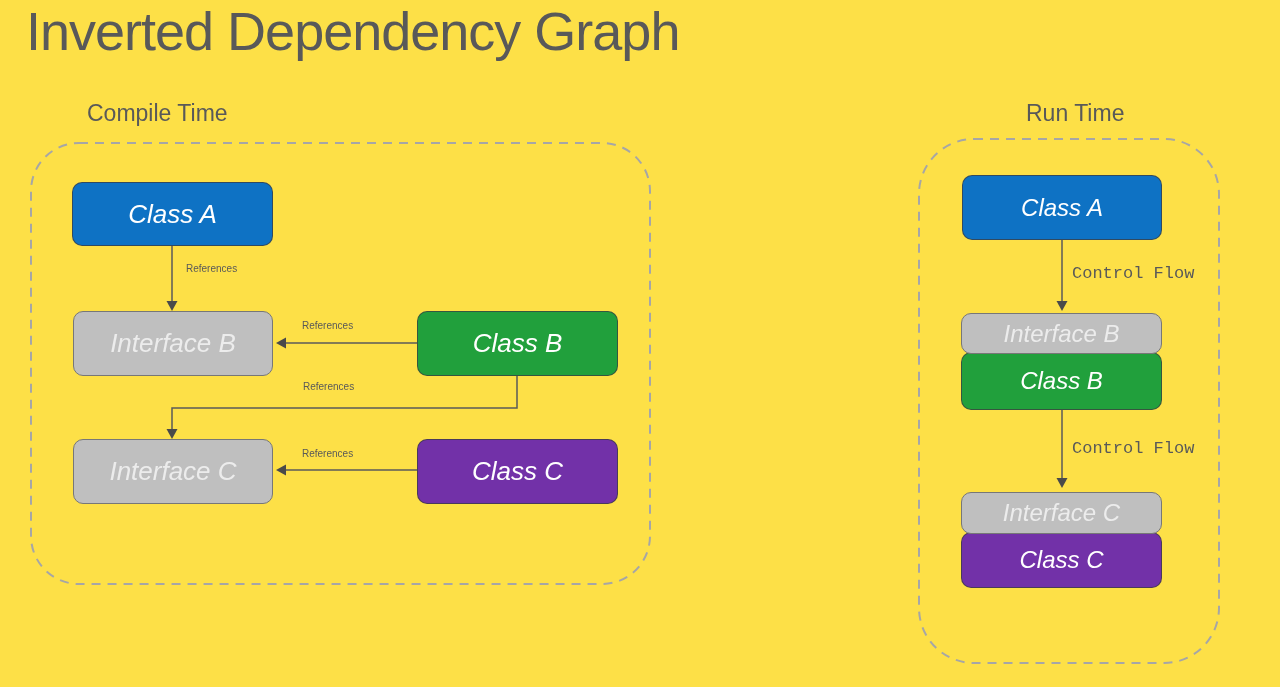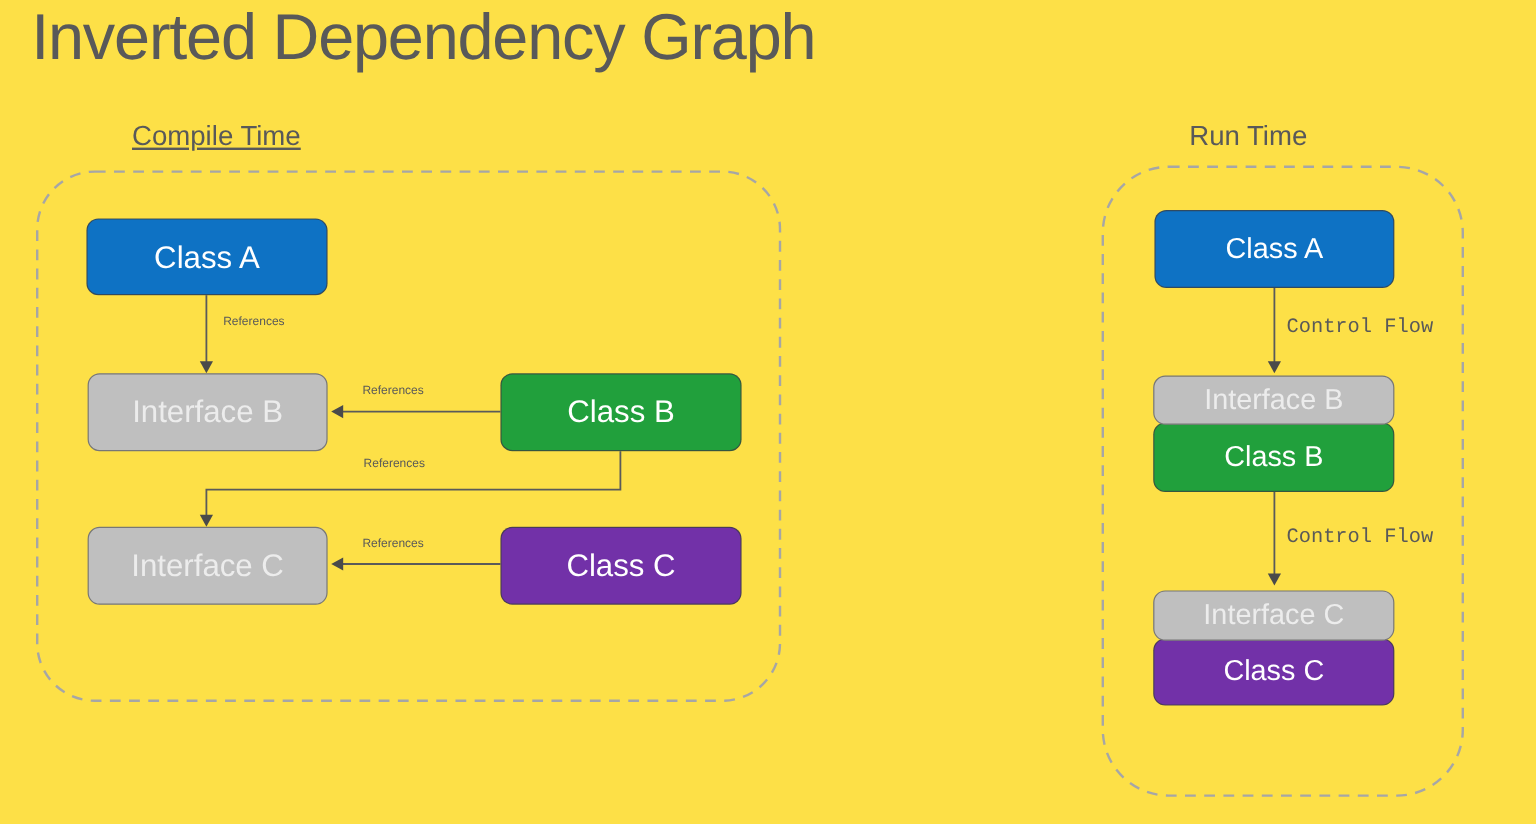--- a/index.html
+++ b/index.html
@@ -20,39 +20,40 @@
     letter-spacing: -1px;
     color: #595959;
     white-space: nowrap;
   }
   .group-label {
     position: absolute;
     font-size: 23px;
     color: #595959;
     white-space: nowrap;
   }
-  .group-label.compile { left: 110px; top: 100px; text-decoration: underline; }
-  .group-label.run    { left: 991px; top: 100px; }
+  .group-label.compile { left: 87px; top: 100px; }
+  .group-label.run    { left: 1026px; top: 100px; }
 
   .connector-layer {
     position: absolute;
     left: 0; top: 0;
     width: 1280px;
     height: 687px;
   }
 
   .node {
     position: absolute;
     display: flex;
     align-items: center;
     justify-content: center;
     border-radius: 10px;
     box-sizing: border-box;
     color: #ffffff;
     white-space: nowrap;
+    font-style: italic;
   }
   .node.colored { border: 1px solid rgba(60,62,64,0.75); font-size: 26px; }
   .node.iface   { border: 1.5px solid #777777; color: #ececec; font-size: 26px; }
   .node.small   { font-size: 24px; }
 
   
   .ct-class-a     { left: 72px;  top: 182px; width: 201px; height: 64px; }
   .ct-interface-b { left: 73px;  top: 311px; width: 200px; height: 65px; }
   .ct-class-b     { left: 417px; top: 311px; width: 201px; height: 65px; }
   .ct-interface-c { left: 73px;  top: 439px; width: 200px; height: 65px; }

